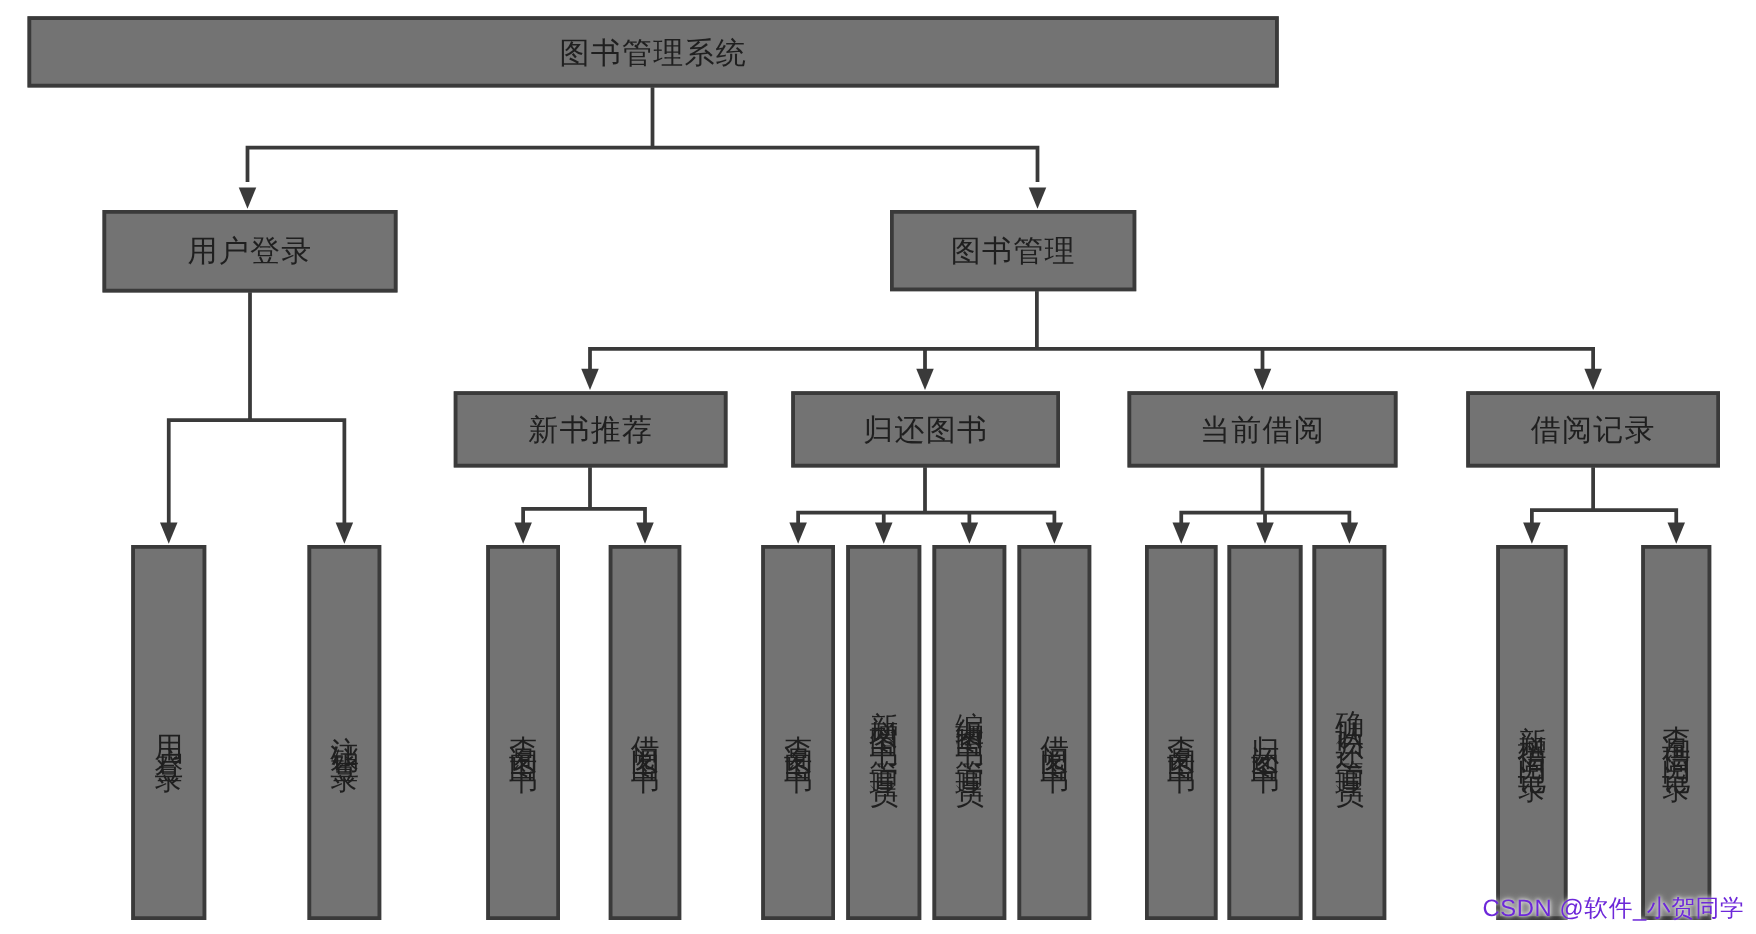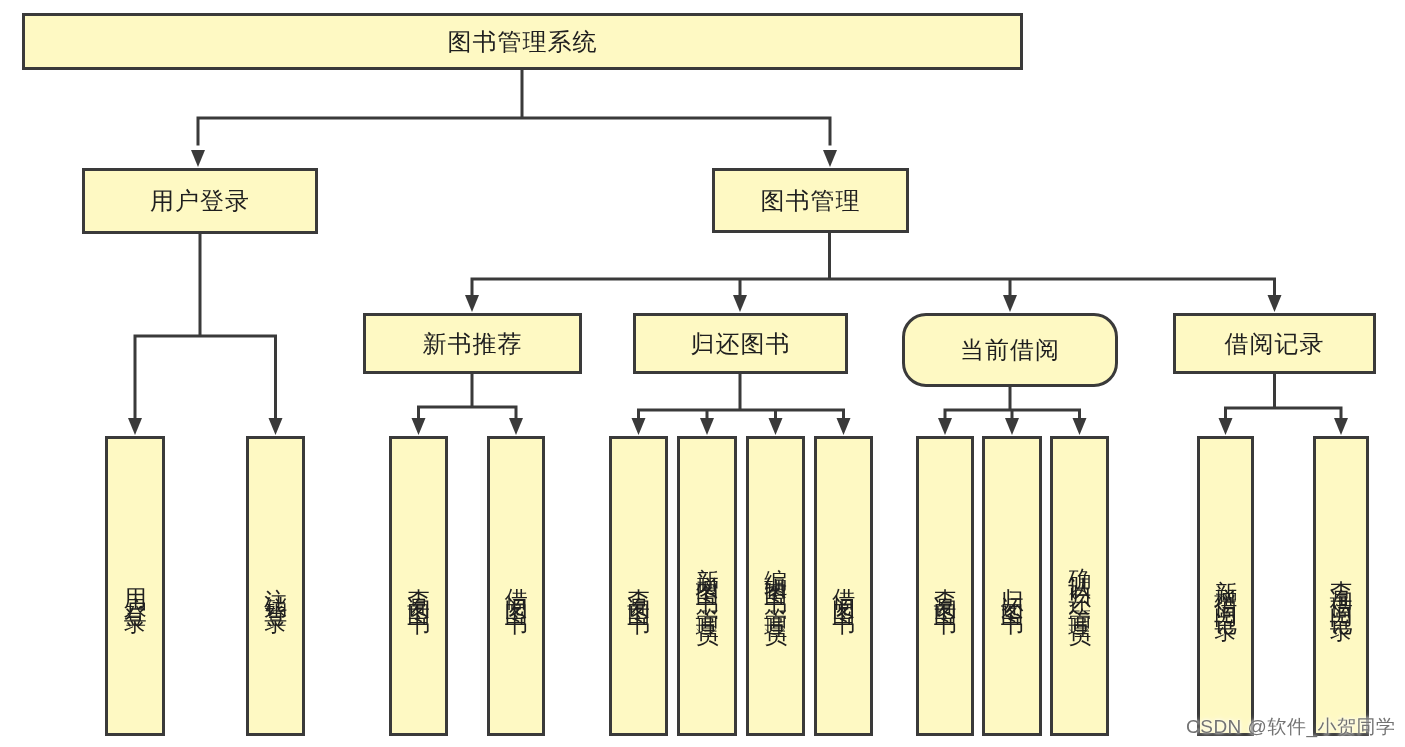--- a/index.html
+++ b/index.html
@@ -14,21 +14,21 @@
   }
   #connectors {
     position: absolute;
     left: 0; top: 0;
     width: 1405px; height: 747px;
     z-index: 1;
   }
   .node {
     position: absolute;
     box-sizing: border-box;
-    background: #fef9c3;
+    background: #737373;
     border: 3px solid #3a3a3a;
     display: flex;
     align-items: center;
     justify-content: center;
     color: #1f1f1f;
     z-index: 2;
   }
   .hbox { font-size: 24px; letter-spacing: 1px; white-space: nowrap; }
   .vbox span {
     writing-mode: vertical-rl;
@@ -37,21 +37,21 @@
     line-height: 1.1;
     letter-spacing: 8px;
     white-space: nowrap;
   }
   
   #b-root    { left: 22px;   top: 13px;  width: 1001px; height: 57px; }
   #b-login   { left: 82px;   top: 168px; width: 236px;  height: 66px; }
   #b-mgmt    { left: 712px;  top: 168px; width: 197px;  height: 65px; }
   #b-rec     { left: 363px;  top: 313px; width: 219px;  height: 61px; }
   #b-borrow  { left: 633px;  top: 313px; width: 215px;  height: 61px; }
-  #b-current { left: 902px;  top: 313px; width: 216px;  height: 74px; border-radius: 24px; }
+  #b-current { left: 902px;  top: 313px; width: 216px;  height: 61px; }
   #b-record  { left: 1173px; top: 313px; width: 203px;  height: 61px; }
   
   .vbox { top: 436px; height: 300px; }
   #l-login   { left: 105px;  width: 60px; }
   #l-logout  { left: 246px;  width: 59px; }
   #l-rec-q   { left: 389px;  width: 59px; }
   #l-rec-b   { left: 487px;  width: 58px; }
   #l-bb-q    { left: 609px;  width: 59px; }
   #l-bb-add  { left: 677px;  width: 60px; }
   #l-bb-edit { left: 746px;  width: 59px; }
@@ -59,21 +59,21 @@
   #l-cb-q    { left: 916px;  width: 58px; }
   #l-cb-r    { left: 982px;  width: 60px; }
   #l-cb-c    { left: 1050px; width: 59px; }
   #l-br-add  { left: 1197px; width: 57px; }
   #l-br-q    { left: 1313px; width: 56px; }
   .watermark {
     position: absolute;
     left: 1186px;
     top: 714px;
     font-size: 19px;
-    color: #737373;
+    color: #6d28d9;
     letter-spacing: 0.5px;
     white-space: nowrap;
     z-index: 5;
     text-shadow: 0 0 3px #ffffff, 0 0 6px #ffffff;
   }
 </style>
 </head>
 <body>
 
 <div id="stage">

